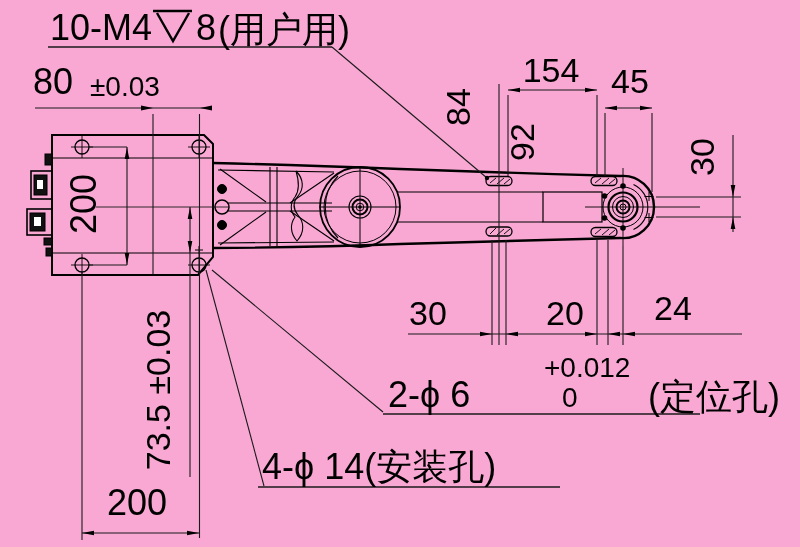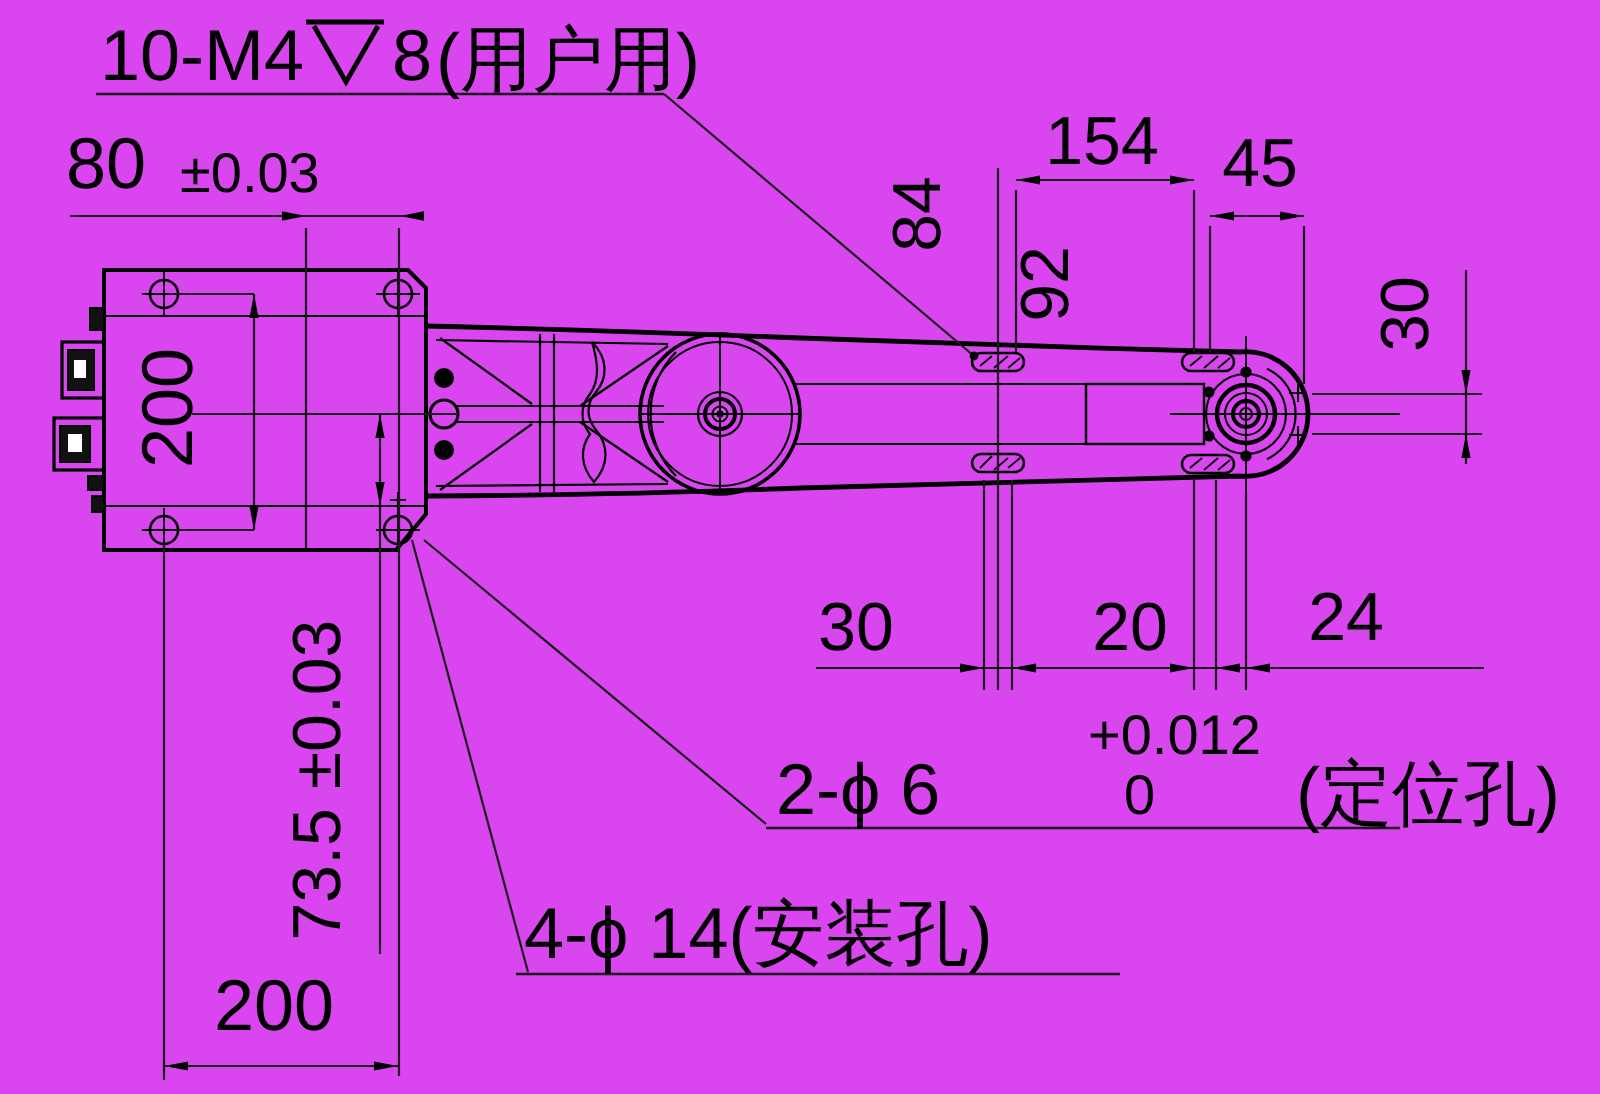--- a/index.html
+++ b/index.html
@@ -1,16 +1,16 @@
 <!DOCTYPE html>
 <html><head>
 <meta charset="utf-8">
 <style>
   html,body{margin:0;padding:0;background:#ffffff;}
-  .page{width:800px;height:547px;position:relative;background:#d946ef;overflow:hidden;}
+  .page{width:800px;height:547px;position:relative;background:#f9a8d4;overflow:hidden;}
   svg{display:block;}
   text{font-family:"Liberation Sans",sans-serif;fill:#000;}
   .num{font-size:34px;}
   .num-lg{font-size:36px;}
   .tol{font-size:28px;}
   .cjk{font-size:36px;}
 </style>
 </head>
 <body>
 

